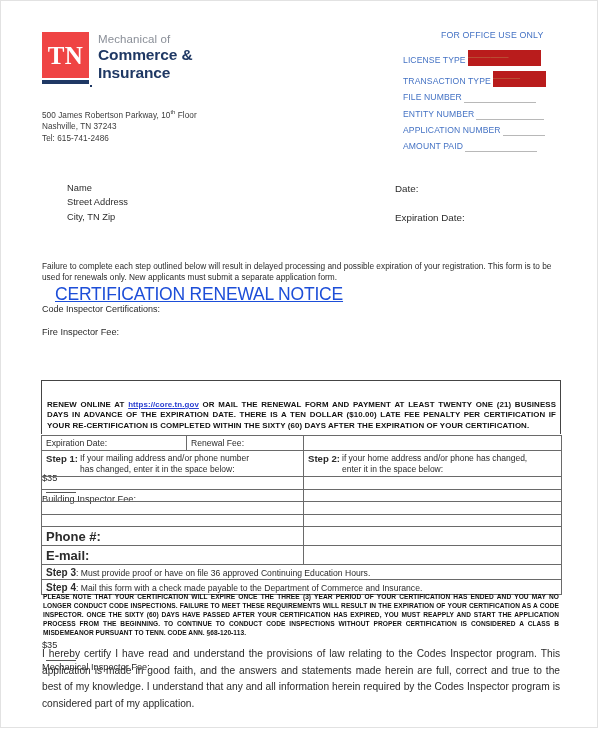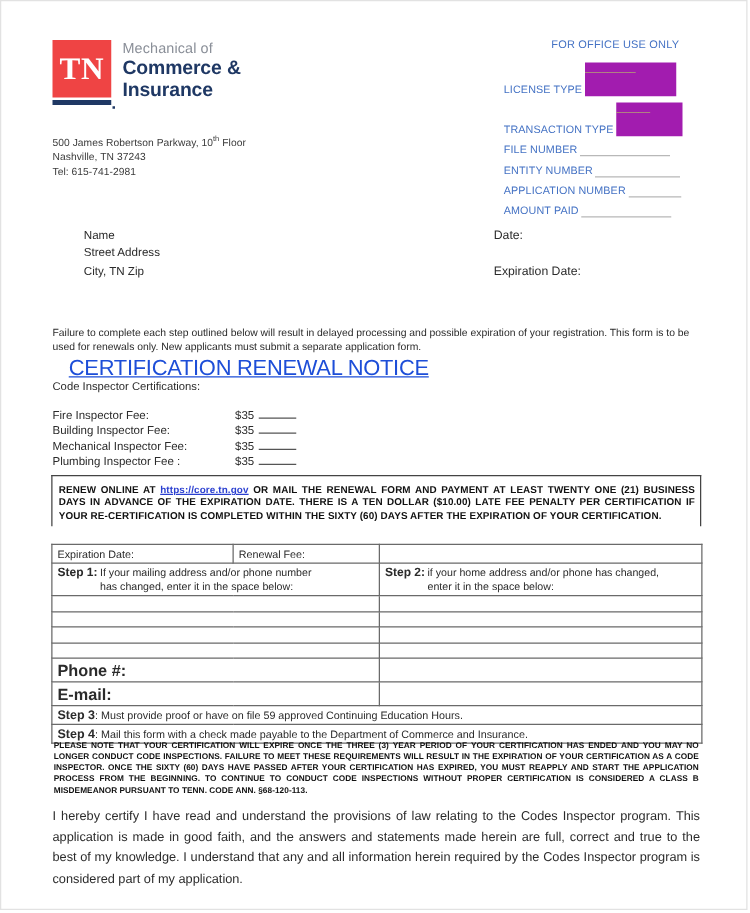--- a/index.html
+++ b/index.html
@@ -112,28 +112,29 @@
     margin-left: 38px;
   }
   .office-row {
     display: flex;
     align-items: flex-end;
     margin-bottom: 5.2px;
     white-space: nowrap;
   }
   .office-row .lbl { flex: 0 0 auto; }
   .hl {
-    background: #a21caf;
+    background: #b91c1c;
     display: inline-block;
-    height: 27px;
+    height: 16px;
     margin-left: 2px;
     color: #b9b96a;
     font-size: 8px;
     overflow: hidden;
     line-height: 9px;
+    font-weight: bold;
   }
   .hl.w1 { width: 73px; }
   .hl.w2 { width: 53px; }
   .dots {
     display: inline-block;
     border-bottom: 1px solid #b8b8b8;
     height: 8px;
     margin-left: 2px;
   }
   .dots.d1 { width: 72px; }
@@ -183,40 +184,40 @@
   }
 
   
   .fees {
     position: absolute;
     left: 41px; top: 325px;
     font-size: 9.2px;
     line-height: 12.4px;
     color: #2b2b2b;
   }
-  .fee-row { display: flex; }
+  .fee-row { display: flex; flex-direction: column; }
   .fee-name { width: 146px; flex: 0 0 146px; }
   .fee-amt { flex: 0 0 auto; }
   .fee-line {
     display: inline-block;
     width: 30px;
     border-bottom: 1px solid #555;
     margin-left: 4px;
     height: 8px;
   }
 
   
   .renewbox {
     position: absolute;
     left: 40px; top: 379px;
     width: 520px;
     box-sizing: border-box;
     border: 1px solid #444;
     border-bottom: none;
-    padding: 6px 4px 3px 5px;
+    padding: 19px 4px 3px 5px;
     font-size: 7.9px;
     font-weight: bold;
     line-height: 10.3px;
     text-align: justify;
     color: #111;
     letter-spacing: .1px;
   }
   .renewbox a { color: #2a3fd0; text-decoration: underline; }
 
   
@@ -294,21 +295,21 @@
           <div class="dept-big">Commerce &amp;</div>
           <div class="dept-big">Insurance</div>
         </div>
       </div>
     </div>
     <div class="tn-bar-dot"></div>
 
     <div class="address">
       <div><span>500 James Robertson Parkway, 10</span><sup>th</sup><span> Floor</span></div>
       <div>Nashville, TN 37243</div>
-      <div>Tel: 615-741-2981</div>
+      <div>Tel: 615-741-2486</div>
     </div>
 
     <div class="office">
       <div class="office-title">FOR OFFICE USE ONLY</div>
 
       <div class="office-row">
         <span class="lbl">LICENSE TYPE</span>
         <span class="hl w1">_________</span>
       </div>
 
@@ -417,21 +418,21 @@
       </tr>
       <tr>
         <td colspan="2" class="lbl-bold">Phone #:</td>
         <td class="blank"></td>
       </tr>
       <tr>
         <td colspan="2" class="lbl-bold">E-mail:</td>
         <td class="blank"></td>
       </tr>
       <tr>
-        <td colspan="3" class="step34"><span class="step-lbl">Step 3</span><span>: Must provide proof or have on file 59 approved Continuing Education Hours.</span></td>
+        <td colspan="3" class="step34"><span class="step-lbl">Step 3</span><span>: Must provide proof or have on file 36 approved Continuing Education Hours.</span></td>
       </tr>
       <tr>
         <td colspan="3" class="step34"><span class="step-lbl">Step 4</span><span>: Mail this form with a check made payable to the Department of Commerce and Insurance.</span></td>
       </tr>
     </tbody>
   </table>
 
   <div class="notice">PLEASE NOTE THAT YOUR CERTIFICATION WILL EXPIRE ONCE THE THREE (3) YEAR PERIOD OF YOUR CERTIFICATION HAS ENDED AND YOU MAY NO LONGER CONDUCT CODE INSPECTIONS. FAILURE TO MEET THESE REQUIREMENTS WILL RESULT IN THE EXPIRATION OF YOUR CERTIFICATION AS A CODE INSPECTOR.  ONCE THE SIXTY (60) DAYS HAVE PASSED AFTER YOUR CERTIFICATION HAS EXPIRED, YOU MUST REAPPLY AND START THE APPLICATION PROCESS FROM THE BEGINNING. TO CONTINUE TO CONDUCT CODE INSPECTIONS WITHOUT PROPER CERTIFICATION IS CONSIDERED A CLASS B MISDEMEANOR PURSUANT TO TENN. CODE ANN. §68-120-113.</div>
 
   <div class="certify">I hereby certify I have read and understand the provisions of law relating to the Codes Inspector program. This application is made in good faith, and the answers and statements made herein are full, correct and true to the best of my knowledge. I understand that any and all information herein required by the Codes Inspector program is considered part of my application.</div>

